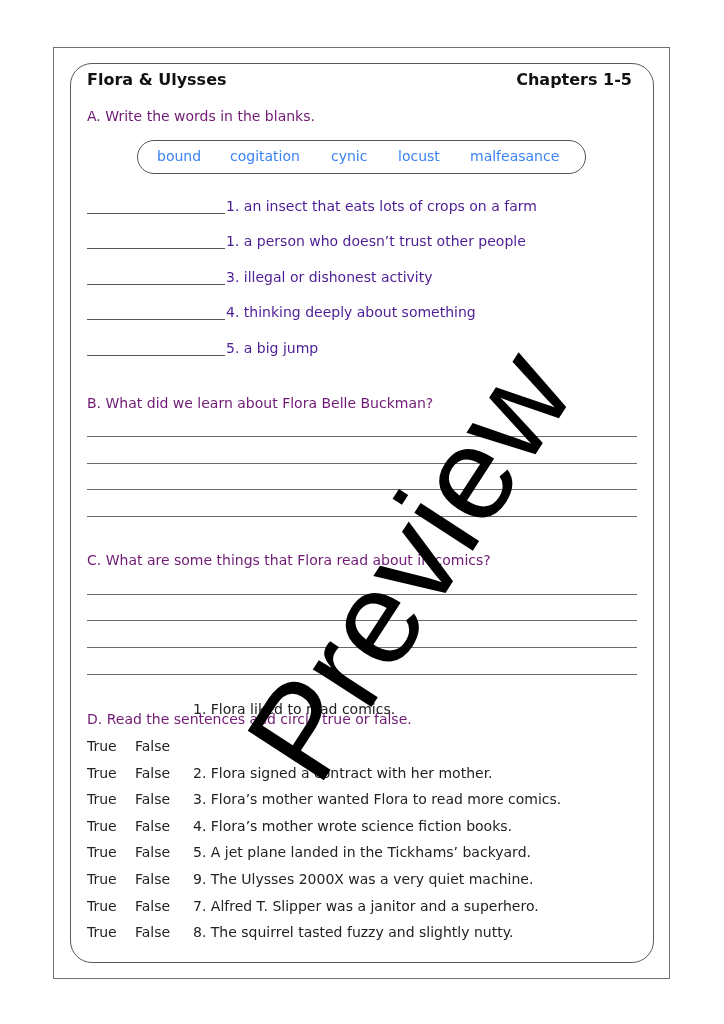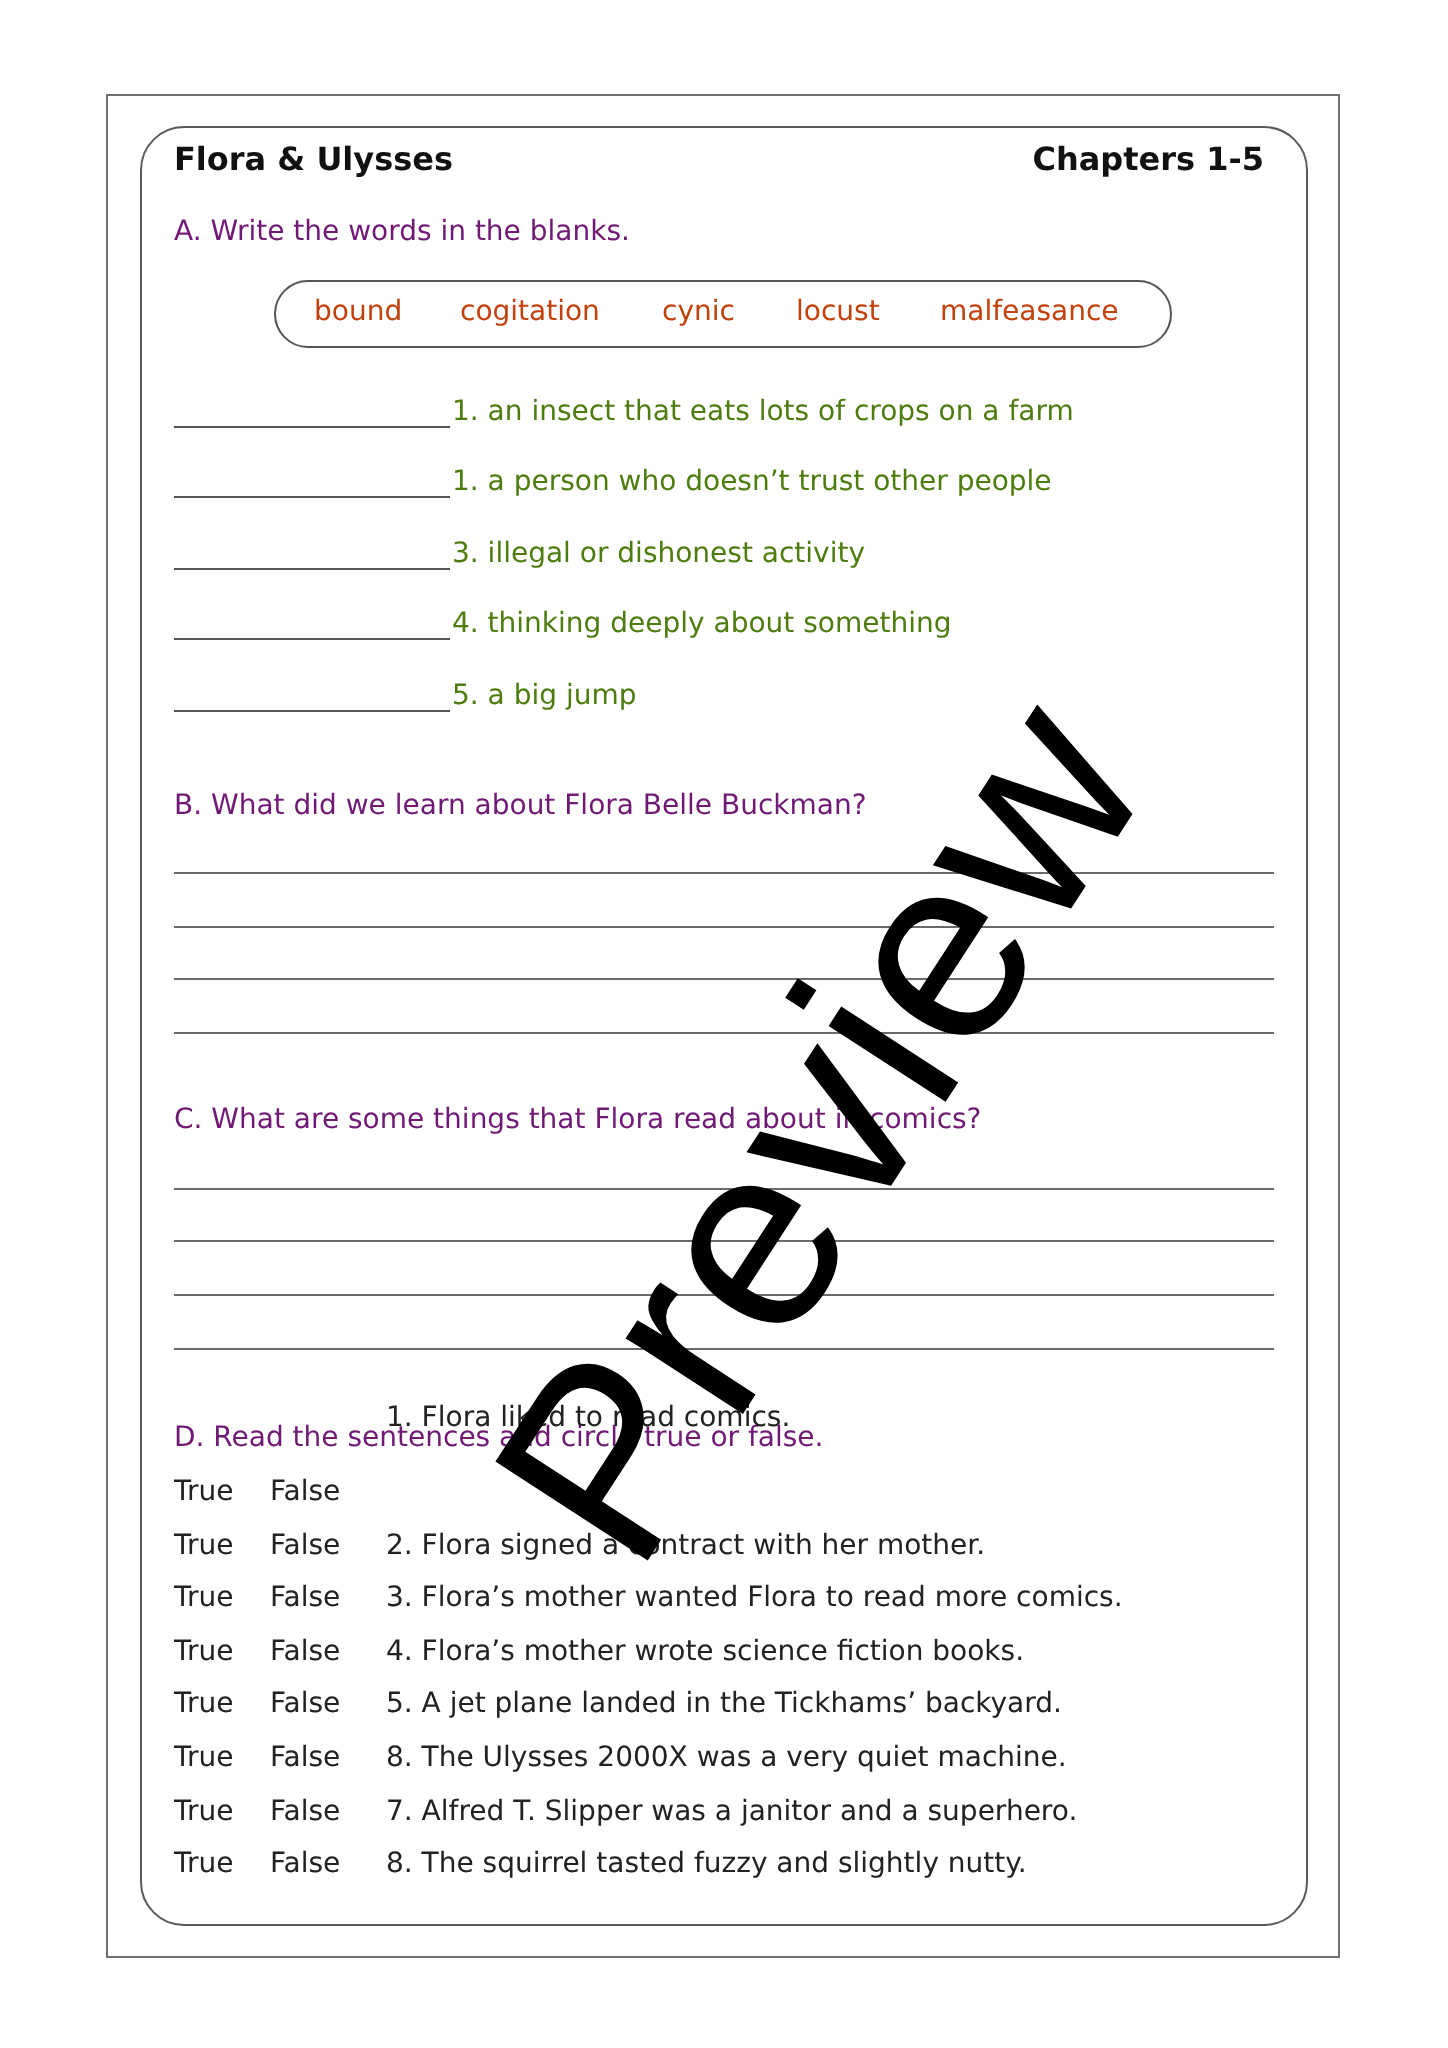--- a/index.html
+++ b/index.html
@@ -50,34 +50,34 @@
       top: 140px;
       width: 449px;
       height: 34px;
       border: 1.3px solid #555;
       border-radius: 17px;
     }
     .word {
       position: absolute;
       top: 148px;
       font-size: 14px;
-      color: #c2410c;
+      color: #3b82f6;
     }
     .blank {
       position: absolute;
       left: 87px;
       width: 138px;
       height: 0;
       border-bottom: 1.2px solid #555;
     }
     .def {
       position: absolute;
       left: 226px;
       font-size: 14px;
-      color: #4d7c0f;
+      color: #4c1d95;
     }
     .rule {
       position: absolute;
       left: 87px;
       width: 550px;
       height: 0;
       border-bottom: 1.2px solid #6a6a6a;
     }
     .tf-true, .tf-false, .tf-sentence {
       position: absolute;
@@ -164,21 +164,21 @@
 <div class="tf-true" style="top:818px;">True</div>
 <div class="tf-false" style="top:818px;">False</div>
 <div class="tf-sentence" style="top:818px;">4. Flora’s mother wrote science fiction books.</div>
 
 <div class="tf-true" style="top:844px;">True</div>
 <div class="tf-false" style="top:844px;">False</div>
 <div class="tf-sentence" style="top:844px;">5. A jet plane landed in the Tickhams’ backyard.</div>
 
 <div class="tf-true" style="top:871px;">True</div>
 <div class="tf-false" style="top:871px;">False</div>
-<div class="tf-sentence" style="top:871px;">8. The Ulysses 2000X was a very quiet machine.</div>
+<div class="tf-sentence" style="top:871px;">9. The Ulysses 2000X was a very quiet machine.</div>
 
 <div class="tf-true" style="top:898px;">True</div>
 <div class="tf-false" style="top:898px;">False</div>
 <div class="tf-sentence" style="top:898px;text-align:center;">7. Alfred T. Slipper was a janitor and a superhero.</div>
 
 <div class="tf-true" style="top:924px;">True</div>
 <div class="tf-false" style="top:924px;">False</div>
 <div class="tf-sentence" style="top:924px;">8. The squirrel tasted fuzzy and slightly nutty.</div>
 
 <div class="watermark">Preview</div>

